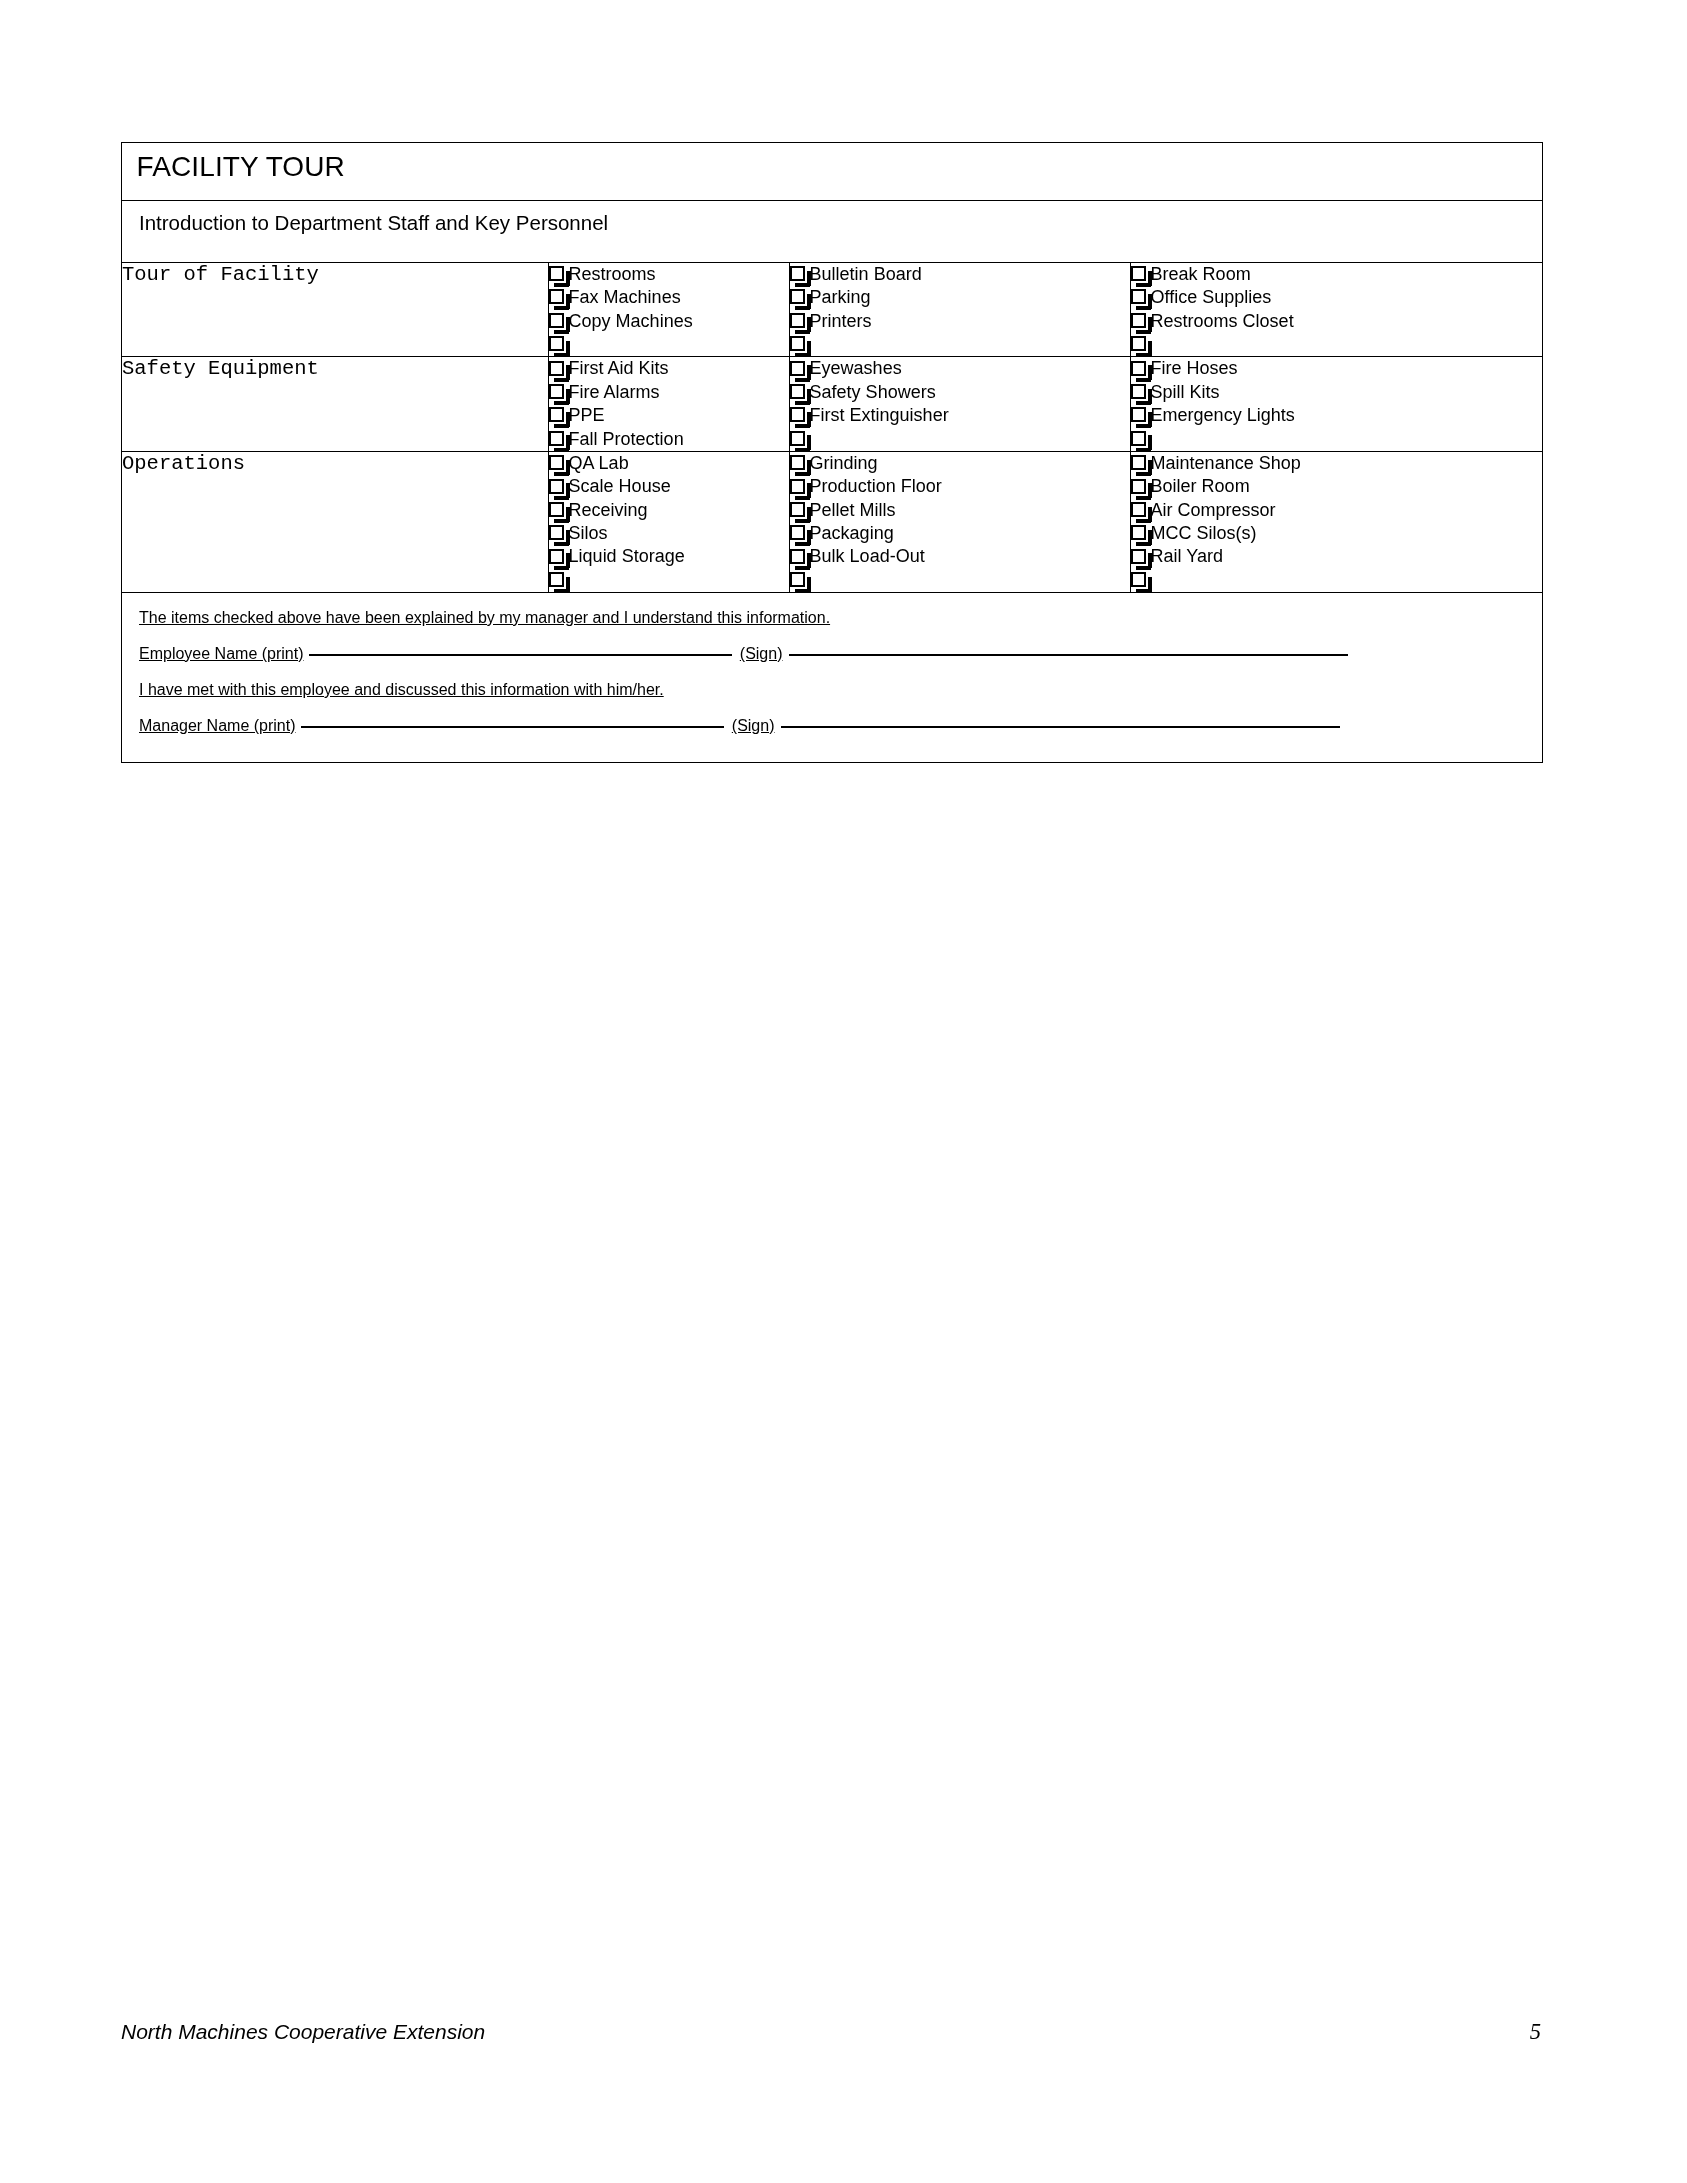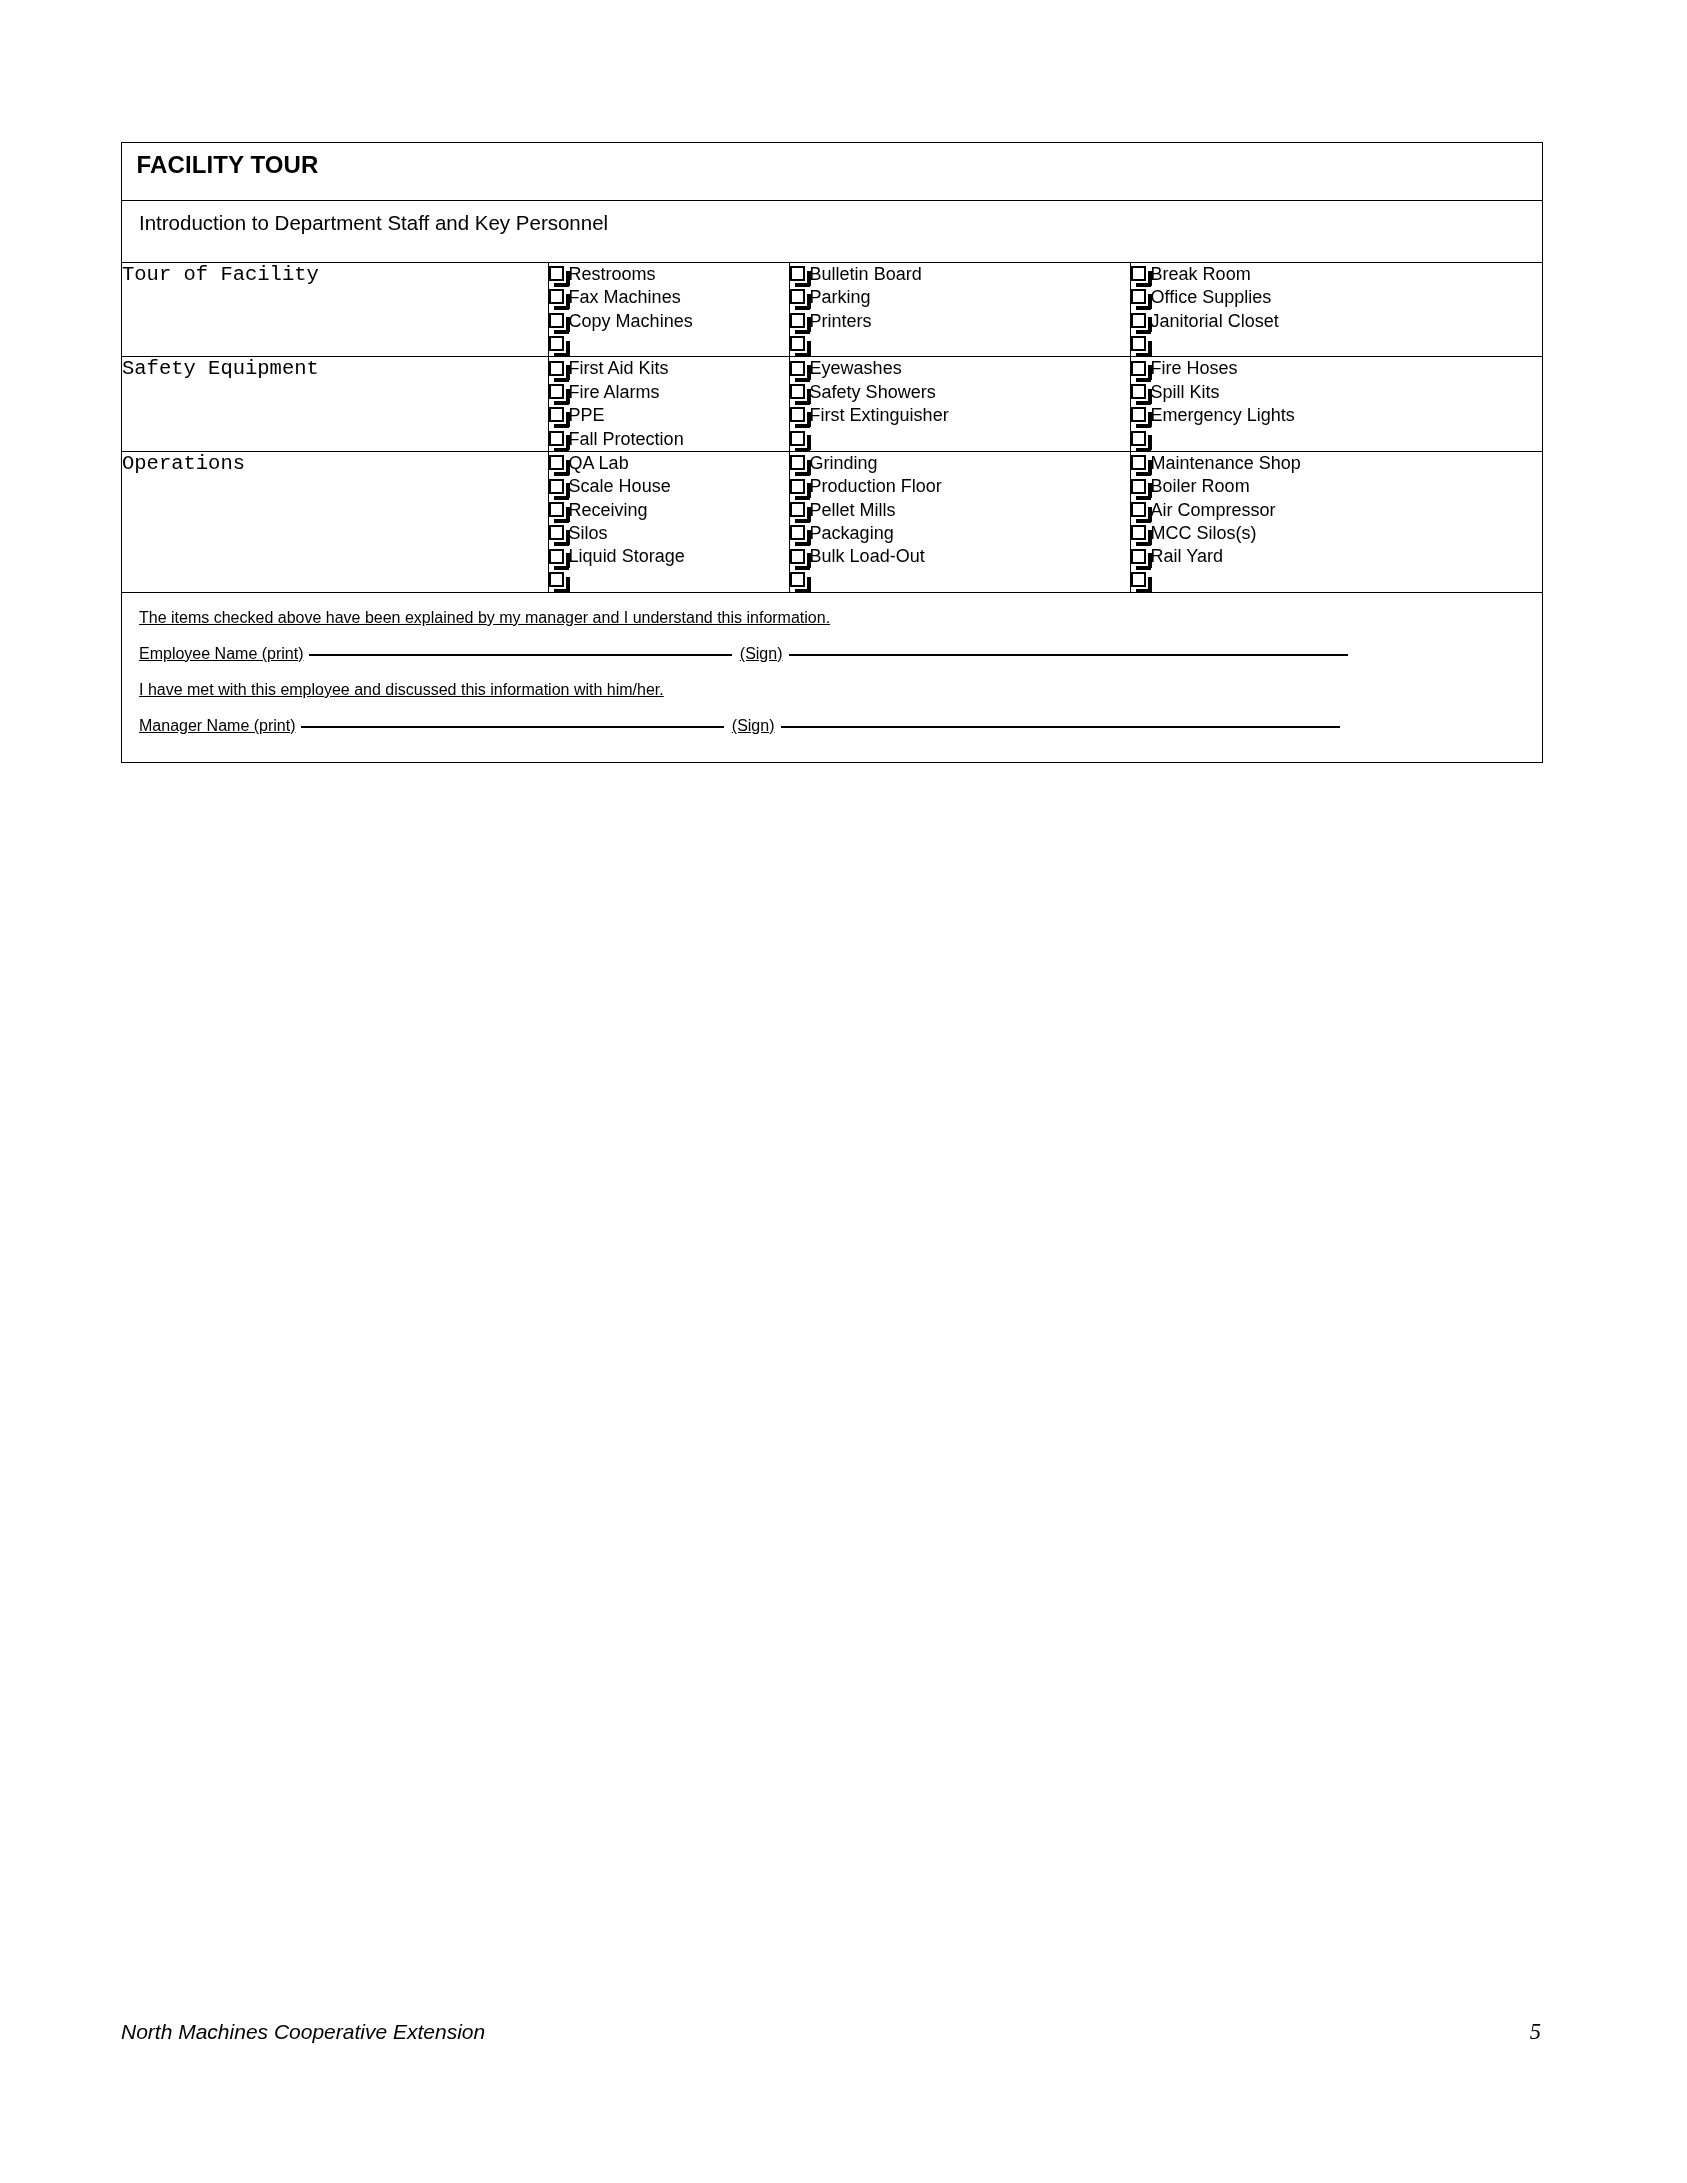--- a/index.html
+++ b/index.html
@@ -37,22 +37,22 @@
     vertical-align: top;
     padding: 0;
   }
 
   
   .row-title td {
     height: 41px;
     padding: 9.3px 0 6.6px 14.6px;
   }
   .title-text {
-    font-size: 24px;
-    font-weight: bold;
+    font-size: 28px;
+    font-weight: normal;
     letter-spacing: 0.1px;
     line-height: 1.1;
   }
 
   
   .row-intro td {
     height: 41px;
     padding: 10.6px 0 9.3px 17px;
   }
   .intro-text {
@@ -208,21 +208,21 @@
             <label class="check-item"><span class="cb"><span class="cb-box"></span></span><span class="item-text">Bulletin Board</span></label>
             <label class="check-item"><span class="cb"><span class="cb-box"></span></span><span class="item-text">Parking</span></label>
             <label class="check-item"><span class="cb"><span class="cb-box"></span></span><span class="item-text">Printers</span></label>
             <label class="check-item"><span class="cb"><span class="cb-box"></span></span><span class="item-text"></span></label>
           </div>
         </td>
         <td class="sec-items-cell">
           <div class="check-list">
             <label class="check-item"><span class="cb"><span class="cb-box"></span></span><span class="item-text">Break Room</span></label>
             <label class="check-item"><span class="cb"><span class="cb-box"></span></span><span class="item-text">Office Supplies</span></label>
-            <label class="check-item"><span class="cb"><span class="cb-box"></span></span><span class="item-text">Janitorial Closet</span></label>
+            <label class="check-item"><span class="cb"><span class="cb-box"></span></span><span class="item-text">Restrooms Closet</span></label>
             <label class="check-item"><span class="cb"><span class="cb-box"></span></span><span class="item-text"></span></label>
           </div>
         </td>
       </tr>
 
       <tr>
         <td class="sec-label-cell">
           <div class="sec-label">Safety Equipment</div>
         </td>
         <td class="sec-items-cell">

